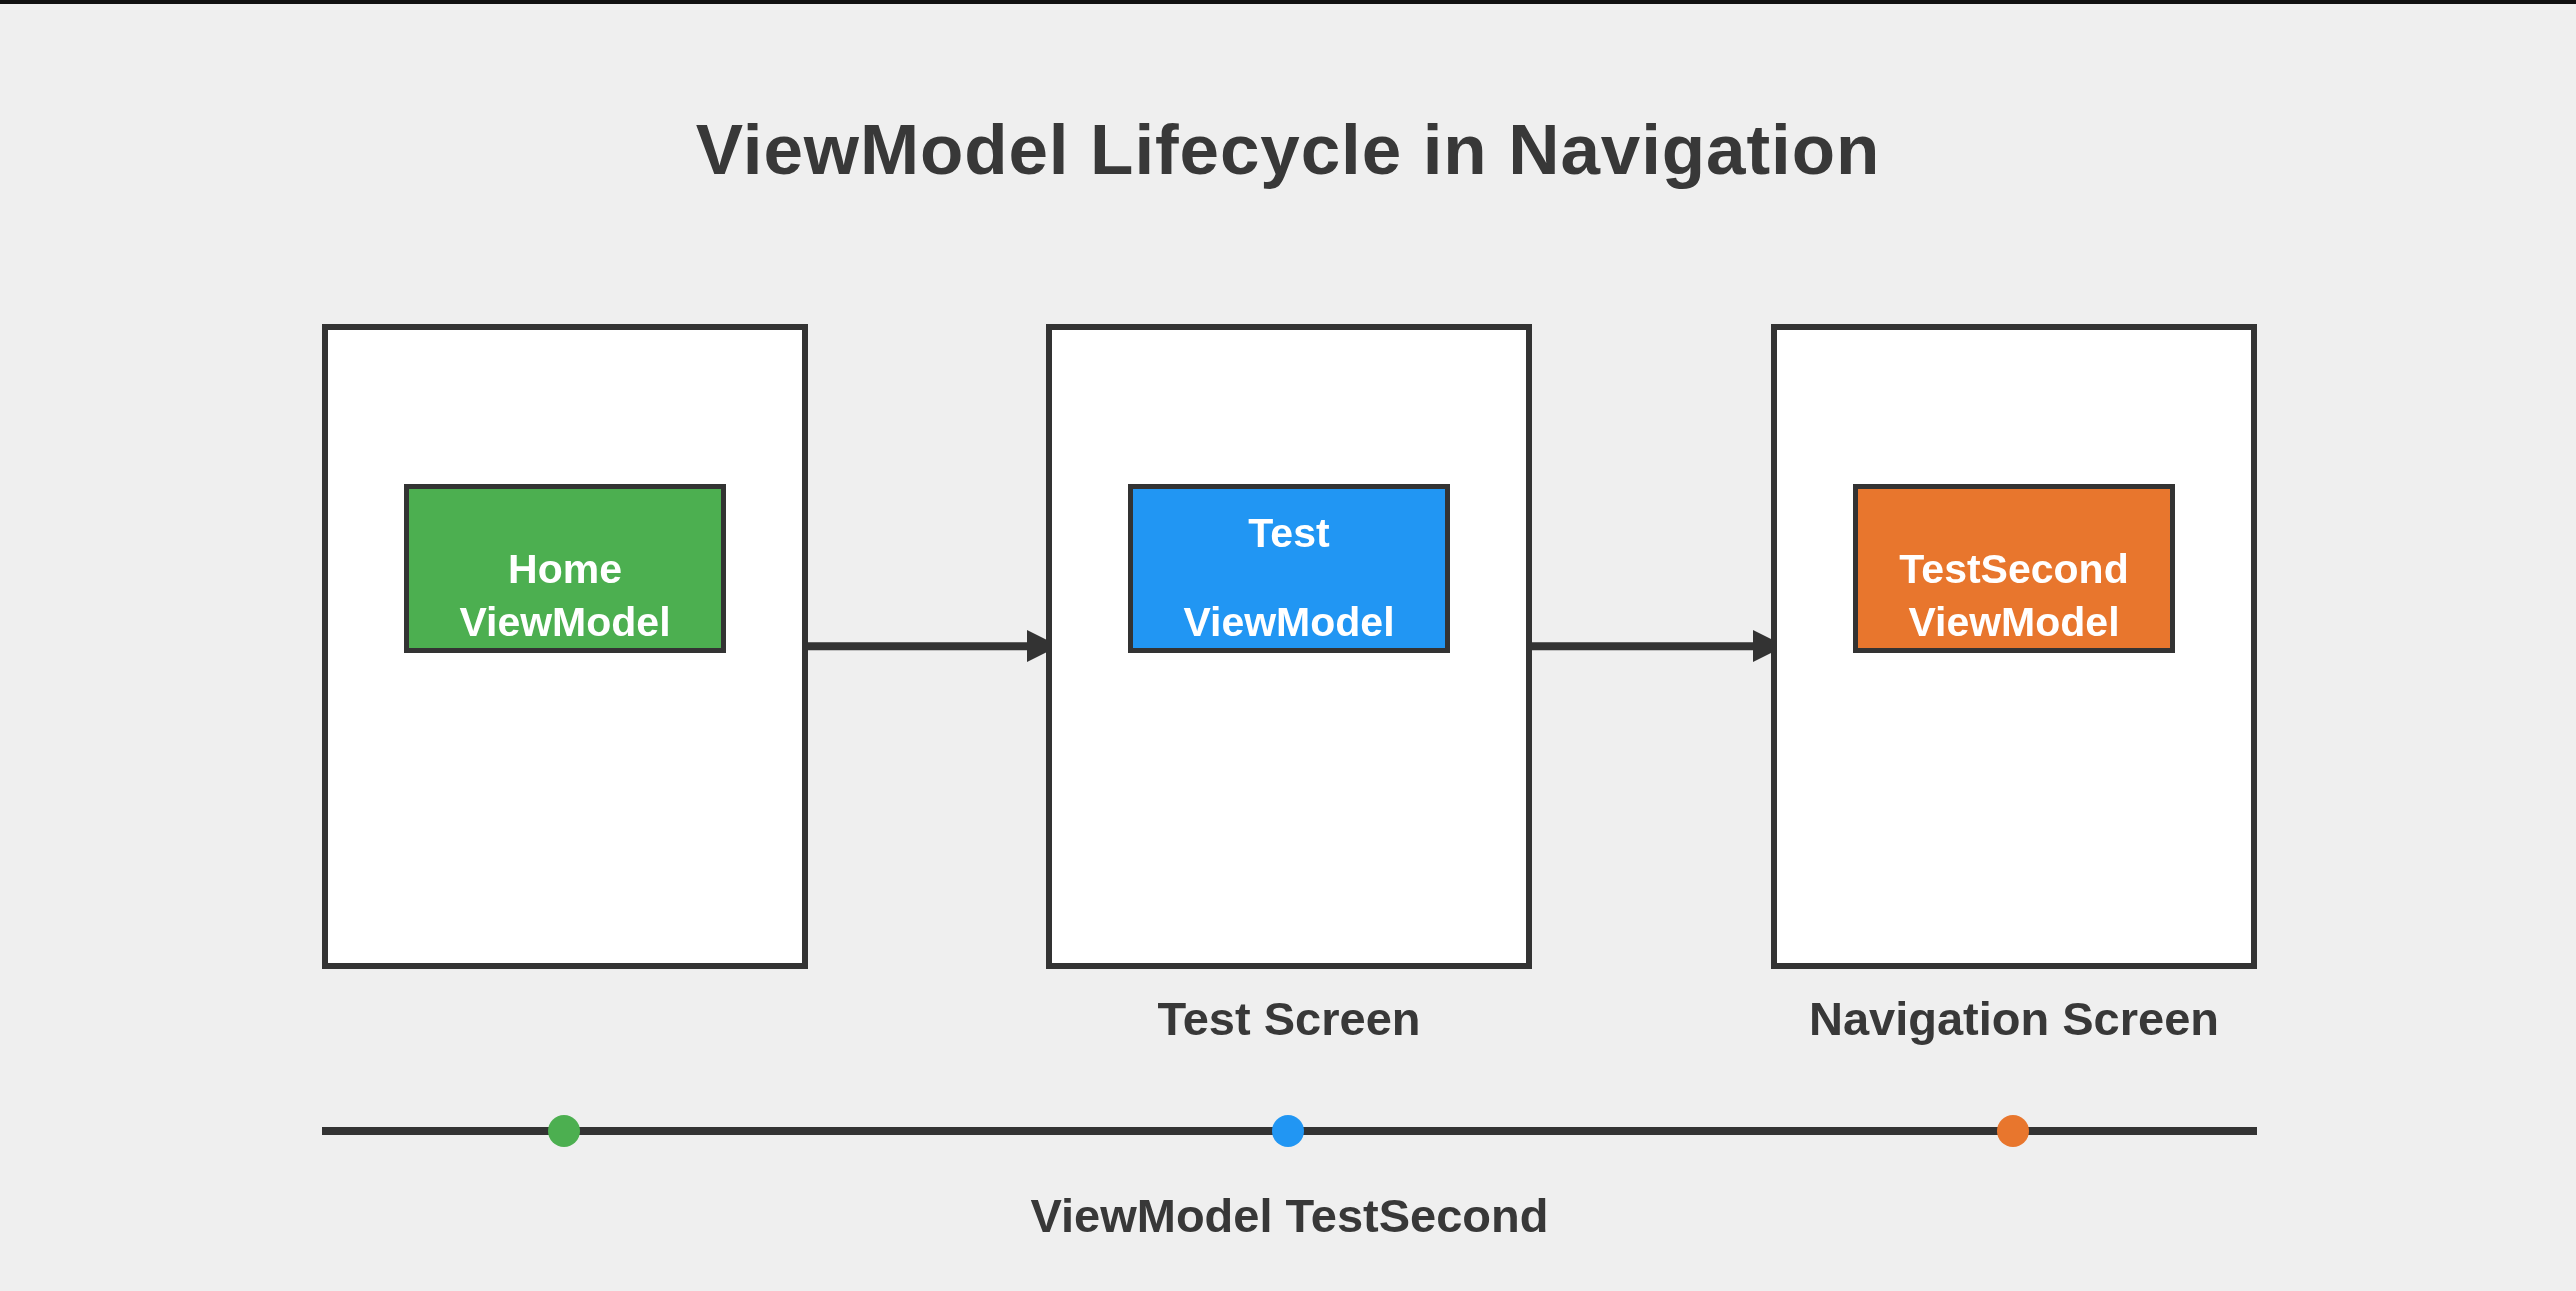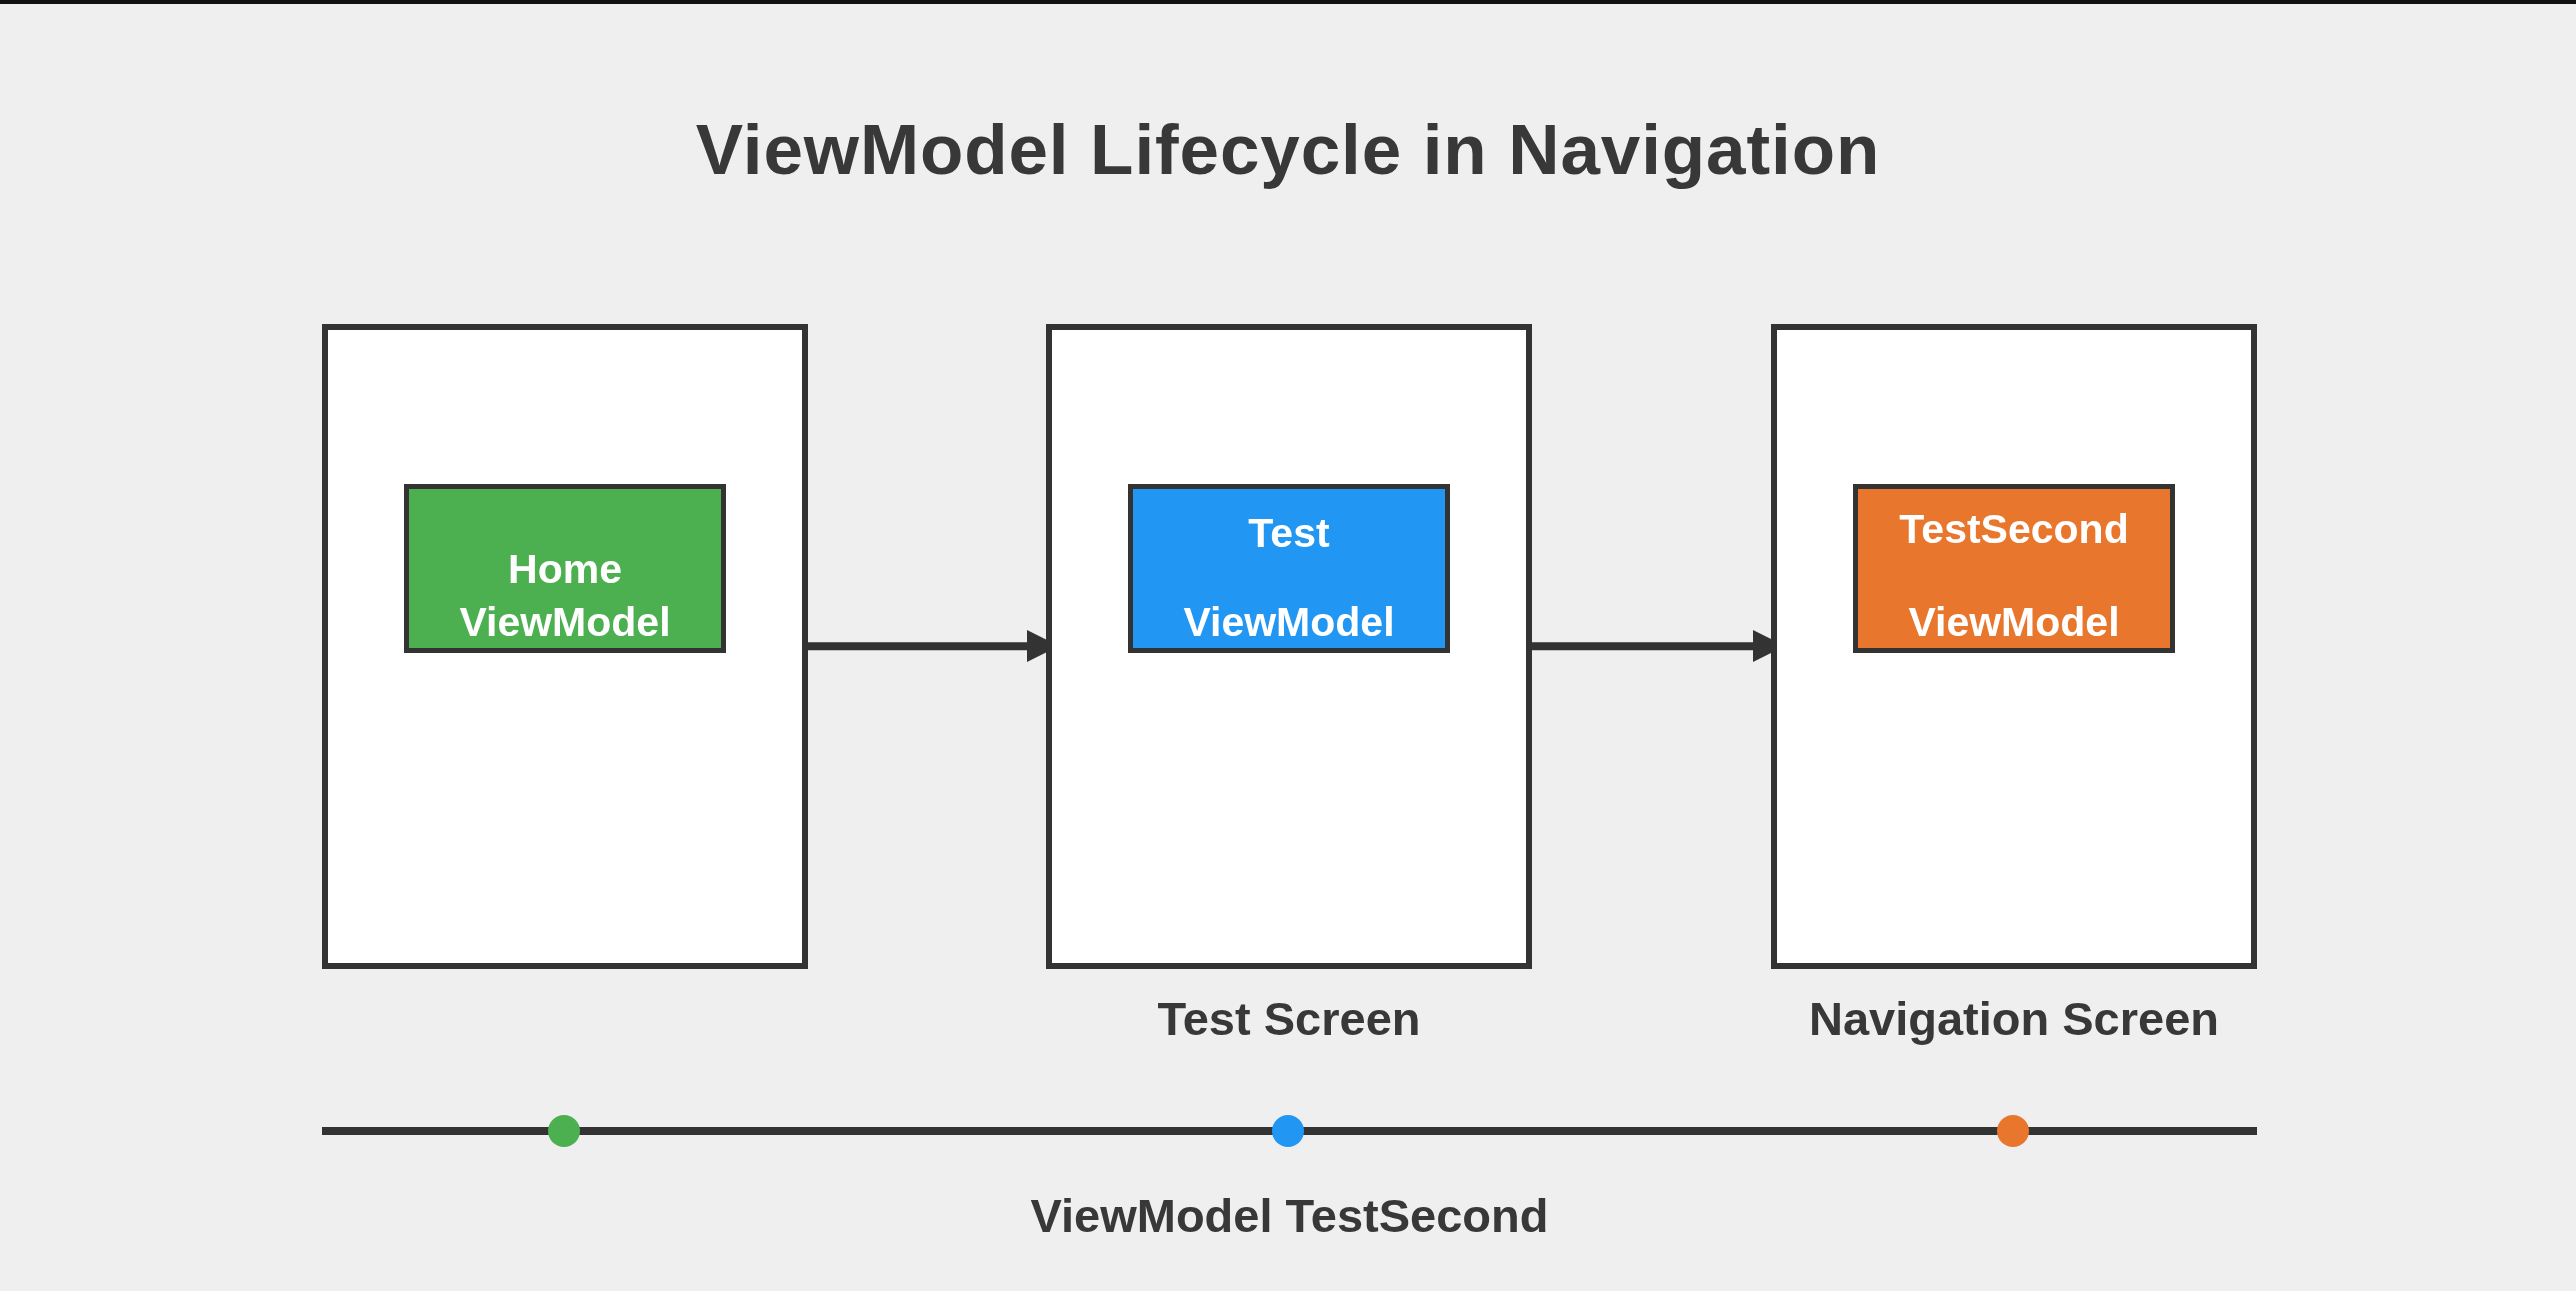--- a/index.html
+++ b/index.html
@@ -150,21 +150,21 @@
     </div>
   </div>
   <div class="screen-label" style="left:1046px">Test Screen</div>
 
   <div class="arrow" style="left:1532px; width:253px">
     <div class="arrow-line"></div>
     <div class="arrow-head"></div>
   </div>
 
   <div class="screen" style="left:1771px">
-    <div class="vm" style="background-color: rgb(232, 118, 45); gap: 40px;">
+    <div class="vm" style="background-color: rgb(232, 118, 45);">
       <span class="vm-line">TestSecond</span>
       <span class="vm-line">ViewModel</span>
     </div>
   </div>
   <div class="screen-label" style="left:1771px">Navigation Screen</div>
 
   <div class="timeline-line"></div>
   <div class="timeline-dot" style="left: 548px; background-color: rgb(76, 175, 80);"></div>
   <div class="timeline-dot" style="left: 1272px; background-color: rgb(33, 150, 243);"></div>
   <div class="timeline-dot" style="left: 1997px; background-color: rgb(232, 118, 45);"></div>

